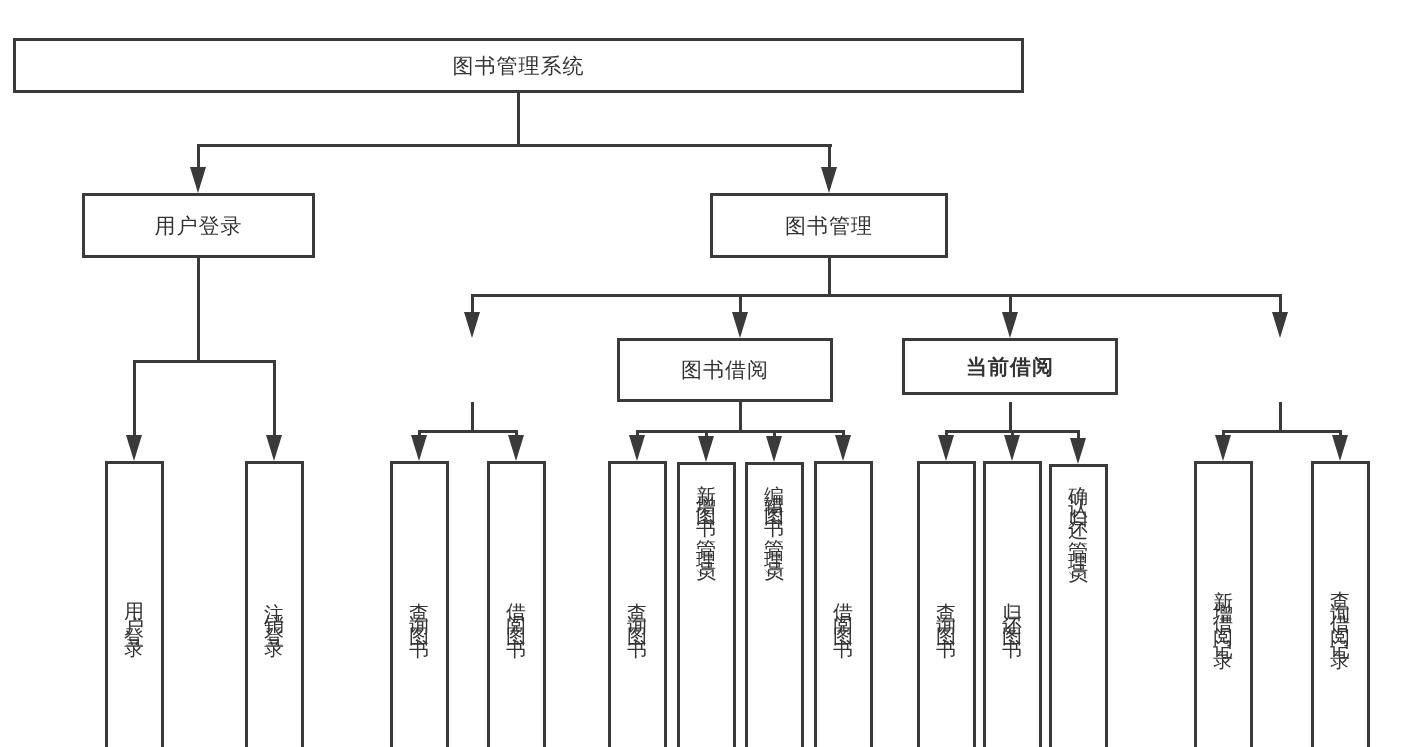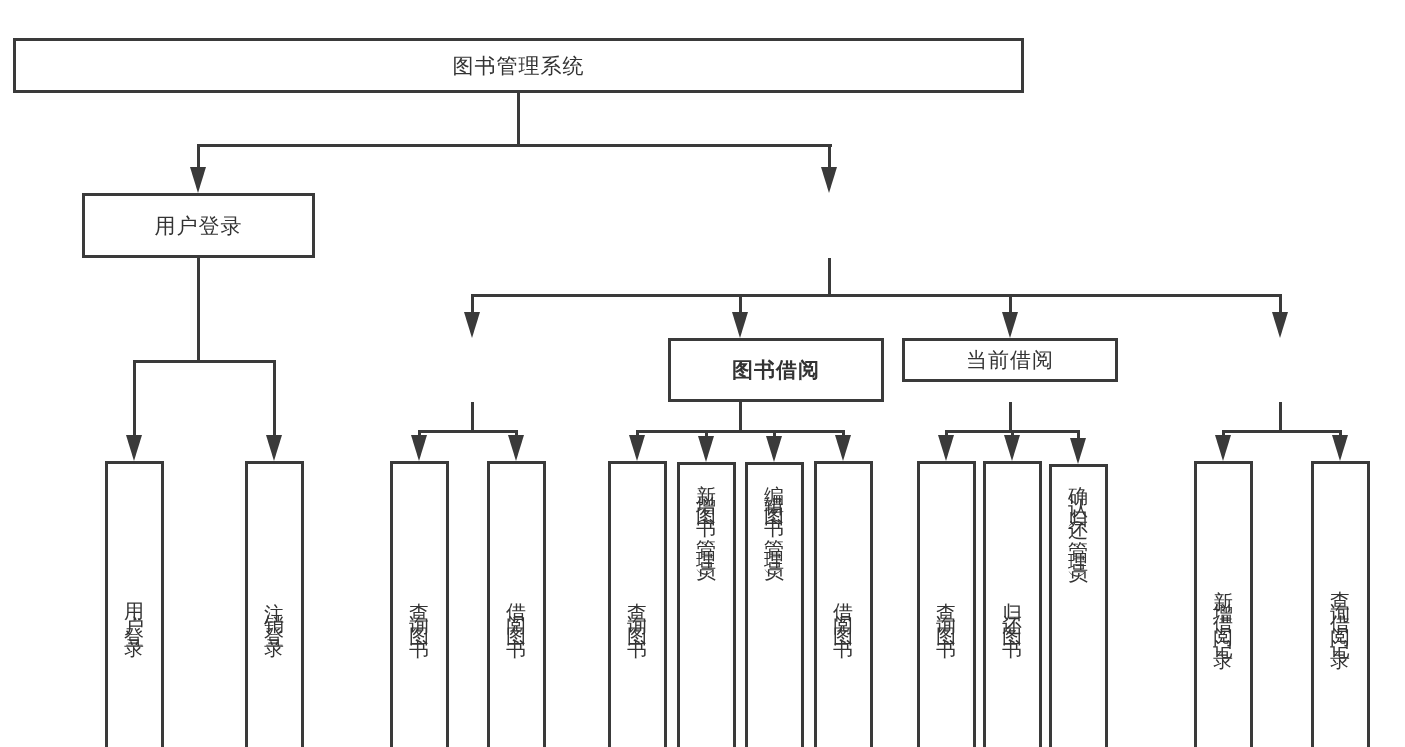--- a/index.html
+++ b/index.html
@@ -37,23 +37,24 @@
   }
 </style>
 </head>
 <body>
 
 <div class="canvas">
 
   <div class="box" style="left:13px;top:13px;width:1011px;height:55px;">图书管理系统</div>
 
   <div class="box" style="left:82px;top:168px;width:233px;height:65px;">用户登录</div>
+  <div class="box" style="left:710px;top:168px;width:238px;height:65px;">图书管理</div>
 
-  <div class="box" style="left:668px;top:313px;width:216px;height:64px;font-weight:bold;">图书借阅</div>
-  <div class="box" style="left:902px;top:313px;width:216px;height:44px;">当前借阅</div>
+  <div class="box" style="left:617px;top:313px;width:216px;height:64px;">图书借阅</div>
+  <div class="box" style="left:902px;top:313px;width:216px;height:57px;font-weight:bold;">当前借阅</div>
 
   <div class="box leaf" style="left:105px;top:436px;width:59px;height:300px;">
     <span class="vt">用户登录</span>
   </div>
   <div class="box leaf" style="left:245px;top:436px;width:59px;height:300px;">
     <span class="vt">注销登录</span>
   </div>
 
   <div class="box leaf" style="left:390px;top:436px;width:59px;height:300px;">
     <span class="vt">查询图书</span>

